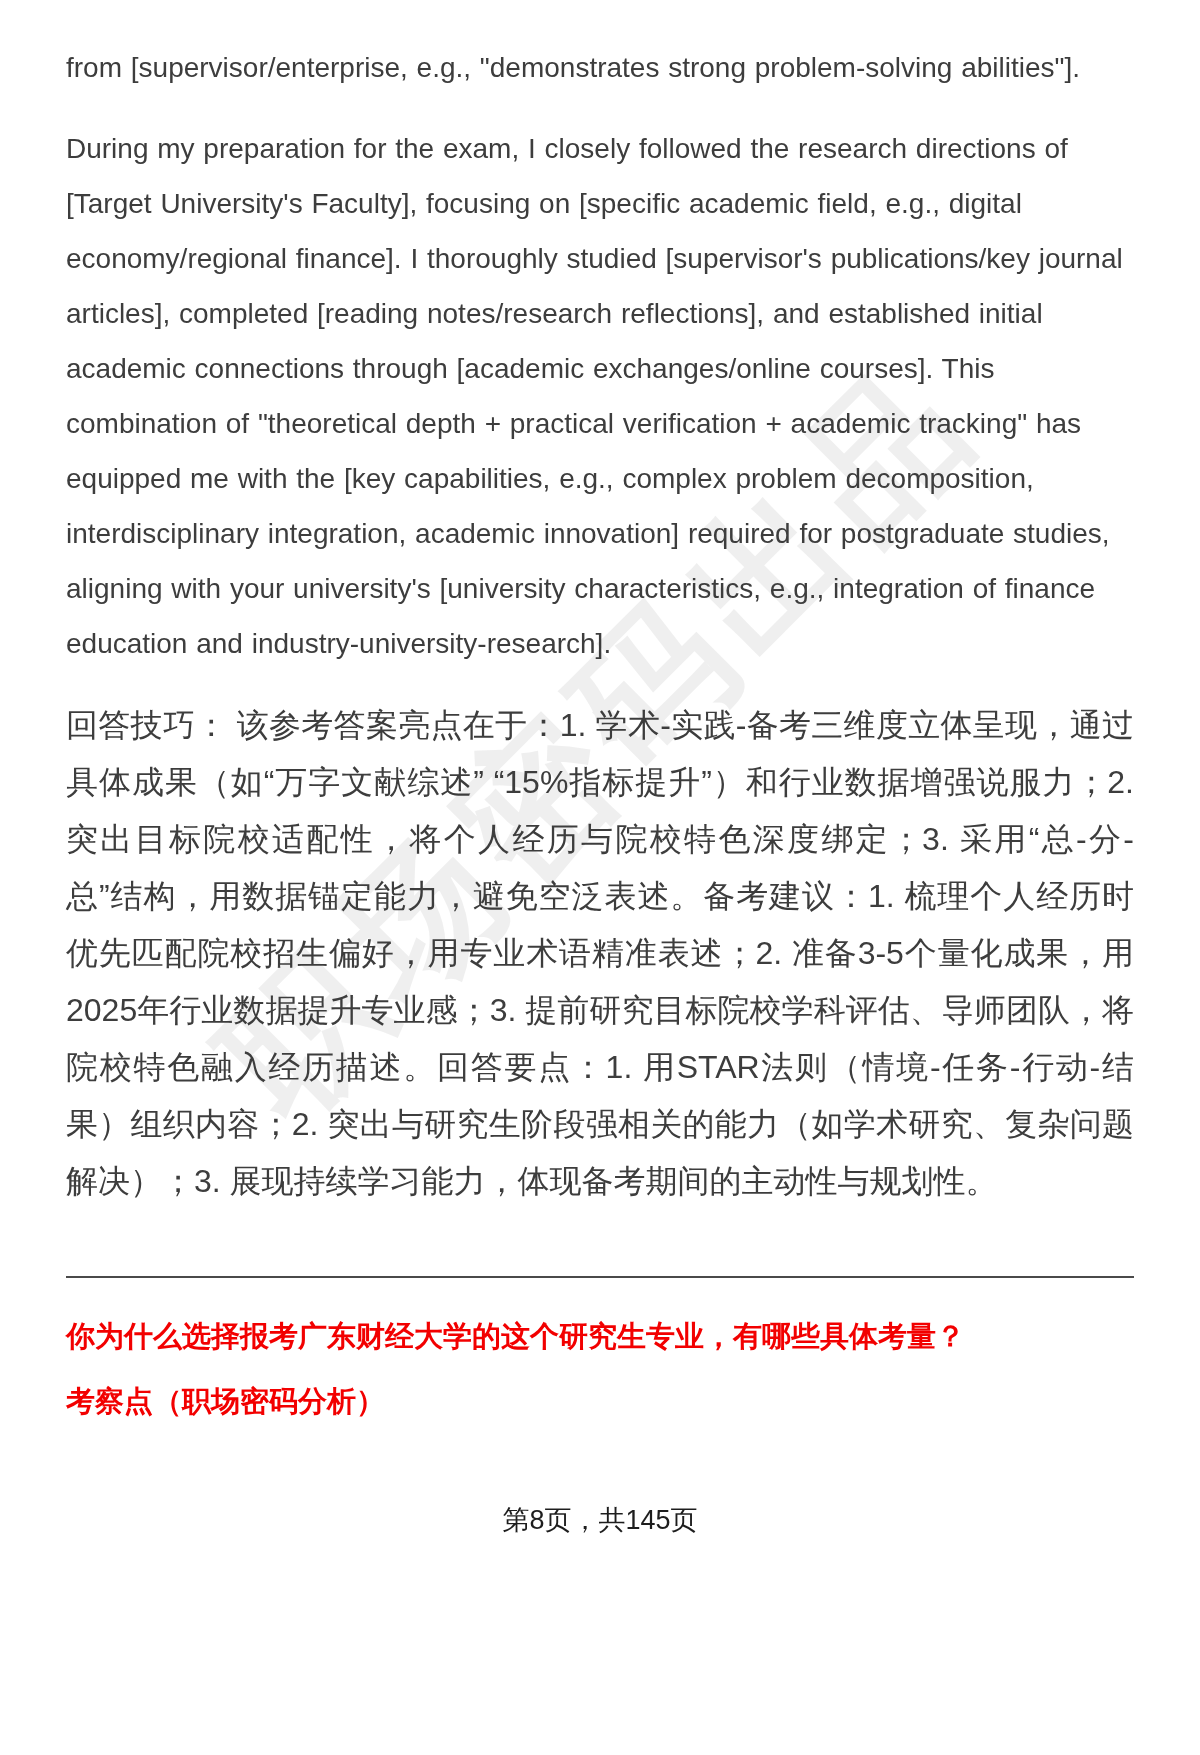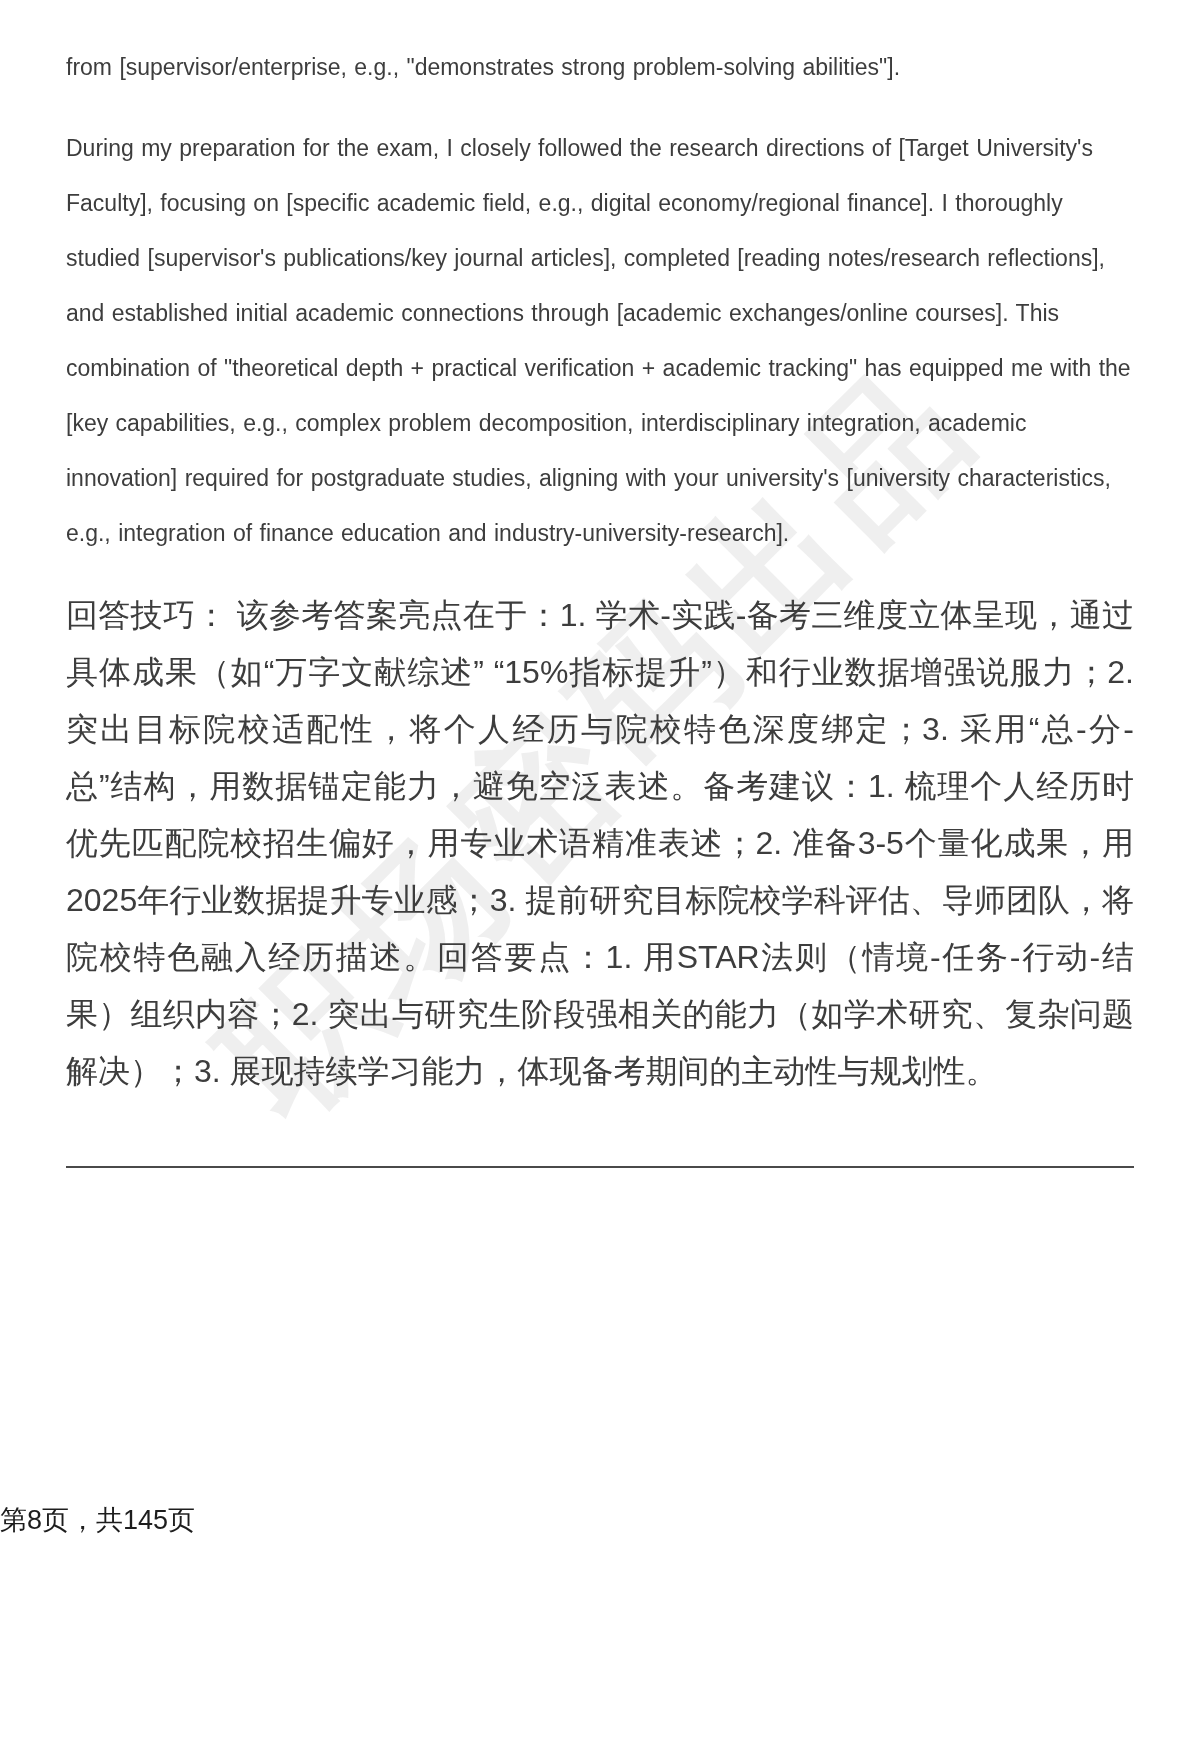--- a/index.html
+++ b/index.html
@@ -31,21 +31,21 @@
     pointer-events: none;
     user-select: none;
   }
   .content {
     position: relative;
     z-index: 1;
     padding: 40px 66px 0 66px;
     color: #3d3d3d;
   }
   p.en {
-    font-size: 23px;
+    font-size: 28px;
     line-height: 55px;
     text-align: left;
     margin-bottom: 26px;
     word-spacing: 1px;
   }
   p.zh {
     font-size: 32px;
     line-height: 57px;
     text-align: justify;
     margin-top: 22px;
@@ -67,20 +67,21 @@
     font-weight: bold;
     line-height: 45px;
     color: #f20000;
     margin-top: 20px;
   }
   .footer {
     position: absolute;
     left: 0;
     right: 0;
     top: 1502px;
+    text-align: center;
     font-size: 27px;
     color: #1d1d1d;
     z-index: 1;
   }
 </style>
 </head>
 <body>
 
 <div class="page">
 
@@ -89,18 +90,22 @@
   <div class="content">
 
     <p class="en">from [supervisor/enterprise, e.g., "demonstrates strong problem-solving abilities"].</p>
 
     <p class="en">During my preparation for the exam, I closely followed the research directions of [Target University's Faculty], focusing on [specific academic field, e.g., digital economy/regional finance]. I thoroughly studied [supervisor's publications/key journal articles], completed [reading notes/research reflections], and established initial academic connections through [academic exchanges/online courses]. This combination of "theoretical depth + practical verification + academic tracking" has equipped me with the [key capabilities, e.g., complex problem decomposition, interdisciplinary integration, academic innovation] required for postgraduate studies, aligning with your university's [university characteristics, e.g., integration of finance education and industry-university-research].</p>
 
     <p class="zh">回答技巧： 该参考答案亮点在于：1. 学术-实践-备考三维度立体呈现，通过具体成果（如“万字文献综述” “15%指标提升”）和行业数据增强说服力；2. 突出目标院校适配性，将个人经历与院校特色深度绑定；3. 采用“总-分-总”结构，用数据锚定能力，避免空泛表述。备考建议：1. 梳理个人经历时优先匹配院校招生偏好，用专业术语精准表述；2. 准备3-5个量化成果，用2025年行业数据提升专业感；3. 提前研究目标院校学科评估、导师团队，将院校特色融入经历描述。回答要点：1. 用STAR法则（情境-任务-行动-结果）组织内容；2. 突出与研究生阶段强相关的能力（如学术研究、复杂问题解决）；3. 展现持续学习能力，体现备考期间的主动性与规划性。</p>
 
     <hr class="divider">
 
+    <div class="question-block">
+      <p class="q-title">你为什么选择报考广东财经大学的这个研究生专业，有哪些具体考量？</p>
+      <p class="q-sub">考察点（职场密码分析）</p>
+    </div>
 
   </div>
 
   <div class="footer">第8页，共145页</div>
 
 </div>
 
 </body></html>

